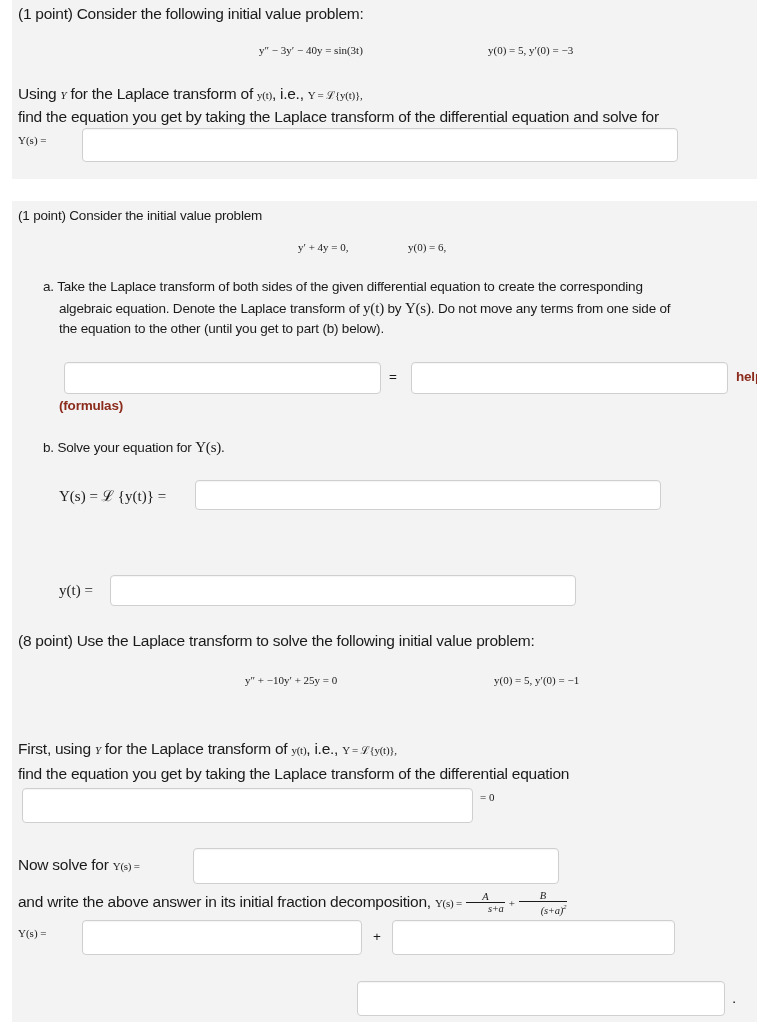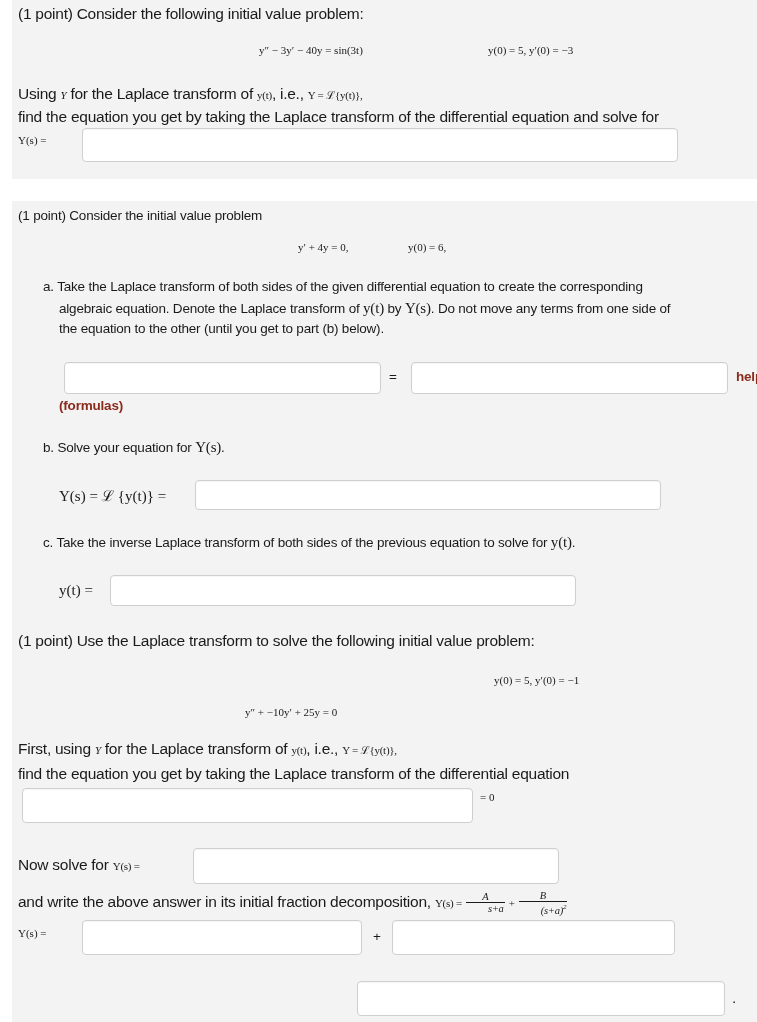--- a/index.html
+++ b/index.html
@@ -66,29 +66,25 @@
   <div class="abs t-sm link" style="left:724px; top:168px;">help</div>
   <div class="abs t-sm link" style="left:47px; top:197px;">(formulas)</div>
 
   <div class="abs t-sm" style="left:31px; top:238px;">
     <span>b. Solve your equation for</span>
     <span class="math-sm">Y(s)</span><span>.</span>
   </div>
   <div class="abs math-sm" style="left:47px; top:284px;">Y(s) = ℒ {y(t)} =</div>
   <input class="inp" style="left: 183px; top: 279px; width: 466px; height: 30px;" value="">
 
-  <div class="abs t-sm" style="left:31px; top:333px;">
-    <span>c. Take the inverse Laplace transform of both sides of the previous equation to solve for</span>
-    <span class="math-sm">y(t)</span><span>.</span>
-  </div>
   <div class="abs math-sm" style="left:47px; top:381px;">y(t) =</div>
   <input class="inp" style="left: 98px; top: 374px; width: 466px; height: 31px;" value="">
 
-  <div class="abs t" style="left:6px; top:431px;">(1 point) Use the Laplace transform to solve the following initial value problem:</div>
-  <div class="abs math" style="left:233px; top:473px;margin-top:32px;">y″ + −10y′ + 25y = 0</div>
+  <div class="abs t" style="left:6px; top:431px;">(8 point) Use the Laplace transform to solve the following initial value problem:</div>
+  <div class="abs math" style="left:233px; top:473px;">y″ + −10y′ + 25y = 0</div>
   <div class="abs math" style="left:482px; top:473px;">y(0) = 5,  y′(0) = −1</div>
 
   <div class="abs t" style="left:6px; top:539px;">
     <span>First, using</span>
     <span class="math mi">Y</span>
     <span>for the Laplace transform of</span>
     <span class="math">y(t)</span><span>, i.e.,</span>
     <span class="math">Y = ℒ{y(t)},</span>
   </div>
   <div class="abs t" style="left:6px; top:564px;">find the equation you get by taking the Laplace transform of the differential equation</div>

